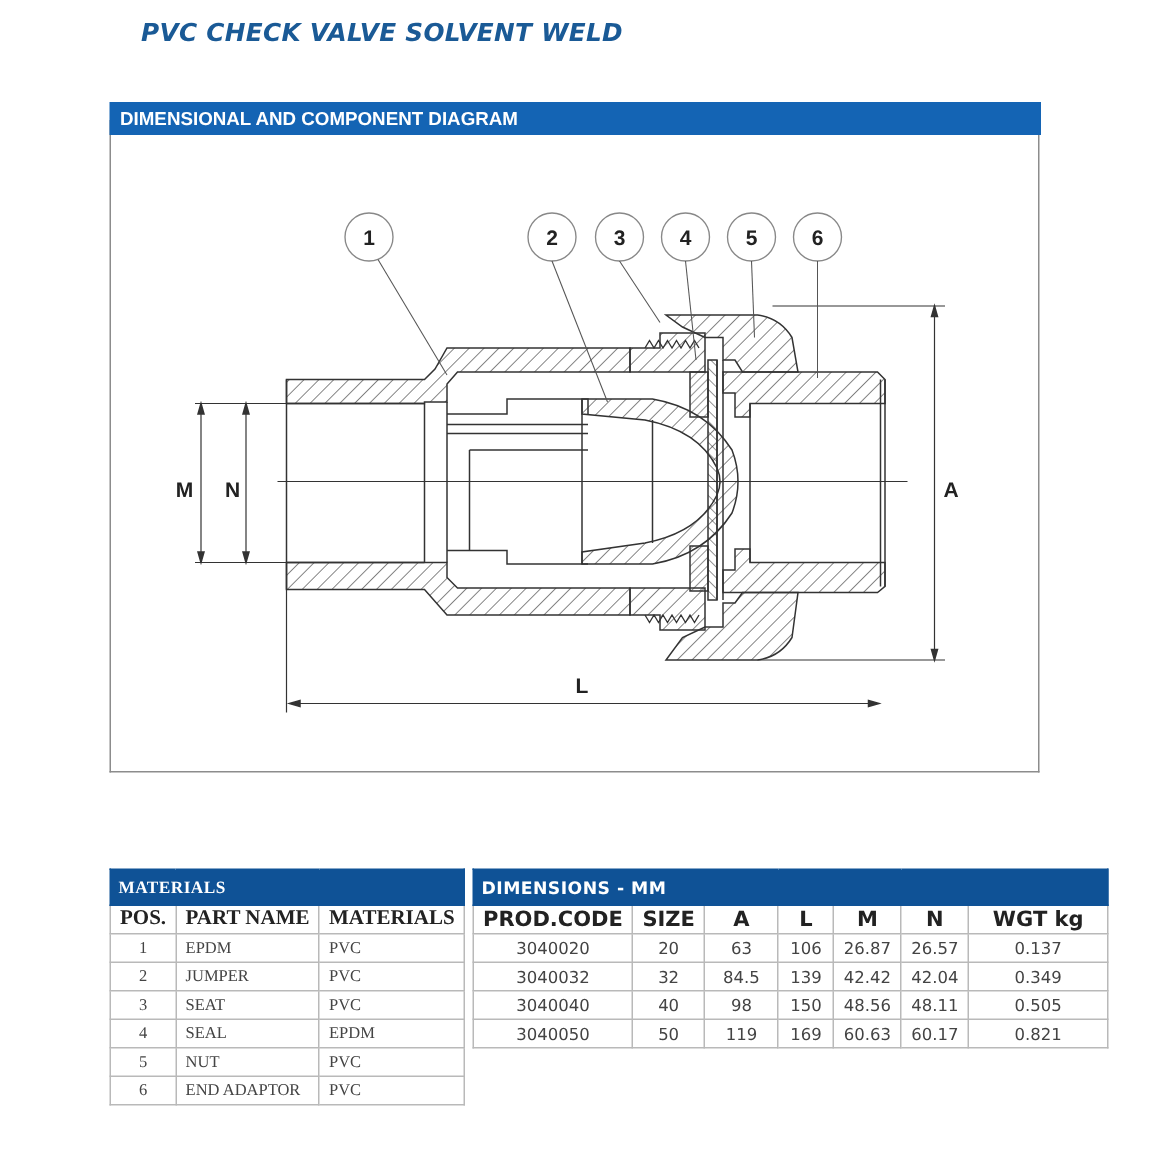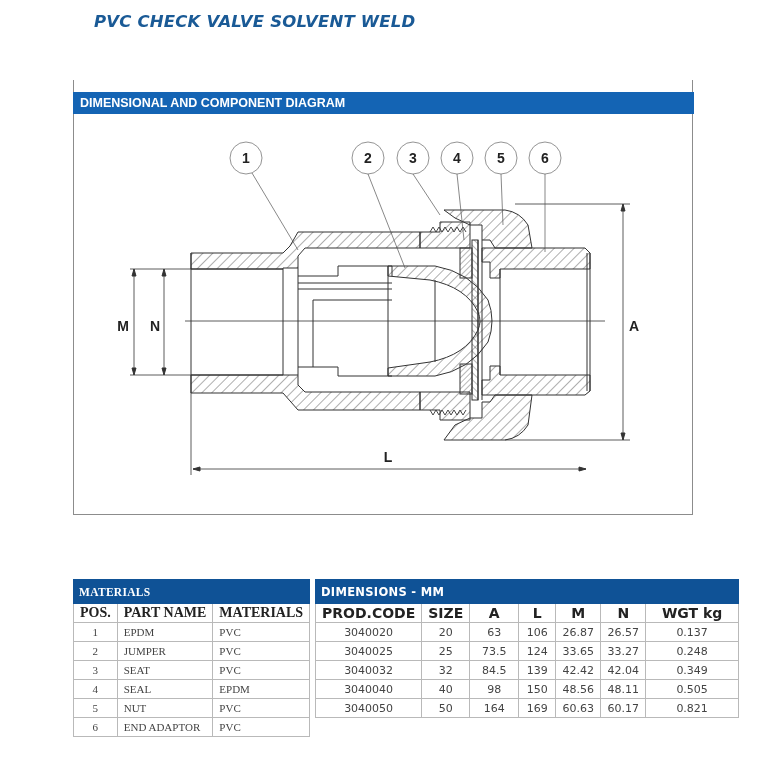--- a/index.html
+++ b/index.html
@@ -2,21 +2,21 @@
 <html><head>
 <meta charset="utf-8">
 <style>
   html, body { margin:0; padding:0; background:#ffffff; }
   body { width:778px; height:778px; position:relative; overflow:hidden;
          font-family: "DejaVu Sans", "Liberation Sans", sans-serif; color:#222; }
   .title { position:absolute; left:74px; top:12px; font-size:16.5px; font-weight:bold;
            font-style:italic; color:#1a5a96; letter-spacing:0.2px;margin-left:20px; }
   .diagram-box { position:absolute; left:73px; top:80px; width:620px; height:435px;
                  border:1px solid #8c8c8c; border-top:none; box-sizing:border-box; }
-  .diagram-header { position:absolute; left:73px; top:92px; width:621px; height:22px;
+  .diagram-header { position:absolute; left:73px; top:68px; width:621px; height:22px;
                     background:#1464b4; color:#fff; font-family:"Liberation Sans", sans-serif;
                     font-weight:bold; font-size:12.5px; line-height:22px; padding-left:7px; box-sizing:border-box; }
   .diagram-svg { position:absolute; left:74px; top:102px; }
   table { border-collapse:collapse; position:absolute; font-size:11px; }
   table td, table th { border:1px solid #b9b9b9; height:18px; padding:0 6px; white-space:nowrap; }
   .tbl-head { background:#0f5296; color:#fff; font-weight:bold; font-size:11.5px;
               text-align:left; height:23px; padding-left:5px; letter-spacing:0.3px; border:1px solid #0f5296; }
   .col-head th { font-weight:bold; font-size:14px; color:#222; }
   .materials { left:73px; top:579px; width:233px;font-family:Liberation Serif, serif; }
   .materials td.pos { text-align:center; }
@@ -200,49 +200,40 @@
   <tr>
     <td>3040020</td>
     <td>20</td>
     <td>63</td>
     <td>106</td>
     <td>26.87</td>
     <td>26.57</td>
     <td>0.137</td>
   </tr>
   <tr>
-    <td>3040025</td>
-    <td>25</td>
-    <td>73.5</td>
-    <td>124</td>
-    <td>33.65</td>
-    <td>33.27</td>
-    <td>0.248</td>
-  </tr>
-  <tr>
     <td>3040032</td>
     <td>32</td>
     <td>84.5</td>
     <td>139</td>
     <td>42.42</td>
     <td>42.04</td>
     <td>0.349</td>
   </tr>
   <tr>
     <td>3040040</td>
     <td>40</td>
     <td>98</td>
     <td>150</td>
     <td>48.56</td>
     <td>48.11</td>
     <td>0.505</td>
   </tr>
   <tr>
     <td>3040050</td>
     <td>50</td>
-    <td>164</td>
+    <td>119</td>
     <td>169</td>
     <td>60.63</td>
     <td>60.17</td>
     <td>0.821</td>
   </tr>
 </tbody>
   </table>
 
 </body></html>

